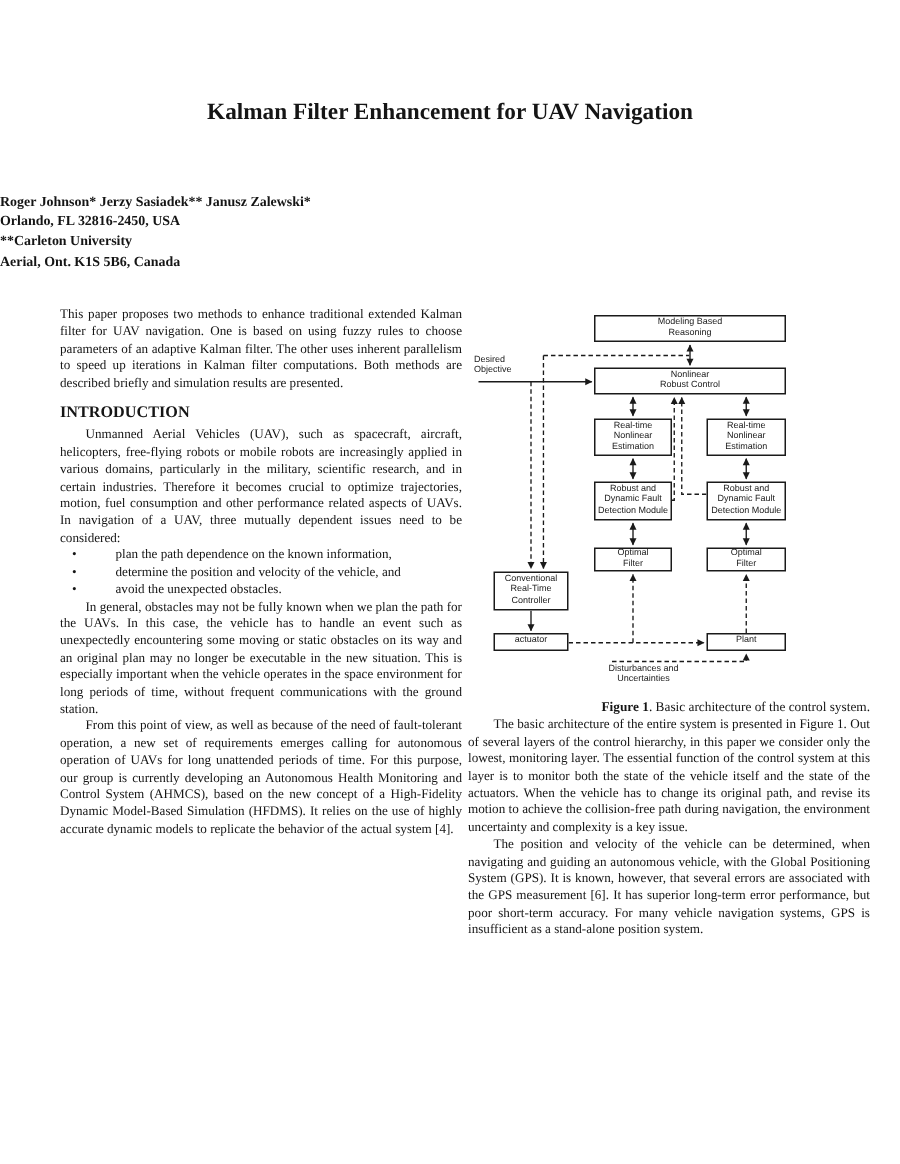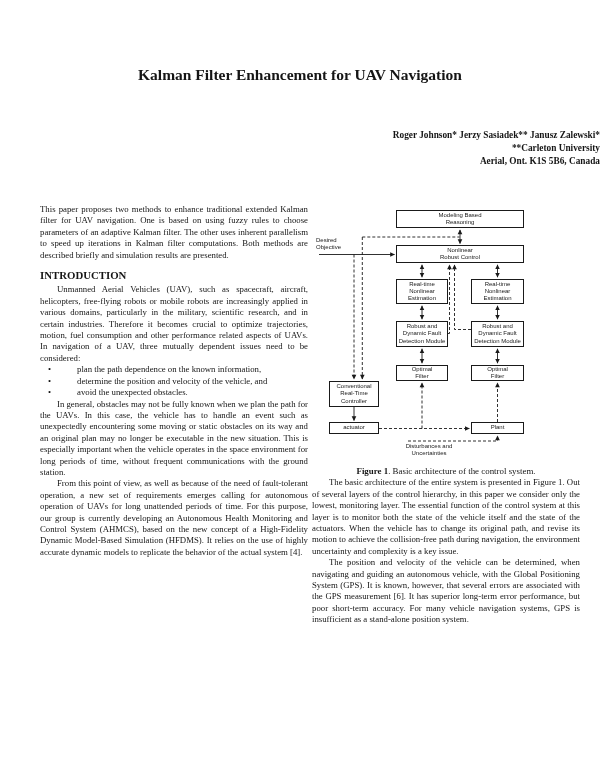--- a/index.html
+++ b/index.html
@@ -14,21 +14,21 @@
   .page-title {
     position: absolute;
     top: 66px; left: 0; width: 600px;
     text-align: center;
     font-size: 15.5px;
     font-weight: bold;
   }
   .authors {
     position: absolute;
     top: 129px; left: 0; width: 600px;
-    text-align: right;
+    text-align: left;
     font-size: 9.3px;
     font-weight: bold;
     line-height: 13.2px;
   }
   .col {
     position: absolute;
     width: 268px;
     font-size: 8.75px;
     line-height: 11.4px;
     text-align: justify;
@@ -76,31 +76,32 @@
     font-family: "Liberation Sans", sans-serif;
     font-size: 6px;
     line-height: 1.18;
     white-space: pre-line;
     color: #1a1a1a;
   }
   .dlabel.center { text-align: center; }
   .fig-caption {
     margin-top: 5px;
     font-size: 8.9px;
-    text-align: center;
+    text-align: right;
   }
   .rc-paras { margin-top: 0; }
 </style>
 </head>
 <body>
 
 <div class="page-title">Kalman Filter Enhancement for UAV Navigation</div>
 
 <div class="authors">
   <div>Roger Johnson* Jerzy Sasiadek** Janusz Zalewski*</div>
+  <div>Orlando, FL 32816-2450, USA</div>
   <div>**Carleton University</div>
   <div>Aerial, Ont. K1S 5B6, Canada</div>
 </div>
 
 <div class="col col-left">
 
   <div class="para-flush">This paper proposes two methods to enhance traditional extended Kalman filter for UAV navigation.  One is based on using fuzzy rules to choose parameters of an adaptive Kalman filter.  The other uses inherent parallelism to speed up iterations in Kalman filter computations.  Both methods are described briefly and simulation results are presented.</div>
 
   <div class="section-heading">INTRODUCTION</div>
   <div class="para">Unmanned Aerial Vehicles (UAV), such as spacecraft, aircraft, helicopters, free-flying robots or mobile robots are increasingly applied in various domains, particularly in the military, scientific research, and in certain industries. Therefore it becomes crucial to optimize trajectories, motion, fuel consumption and other performance related aspects of UAVs.  In navigation of a UAV, three mutually dependent issues need to be considered:</div>

